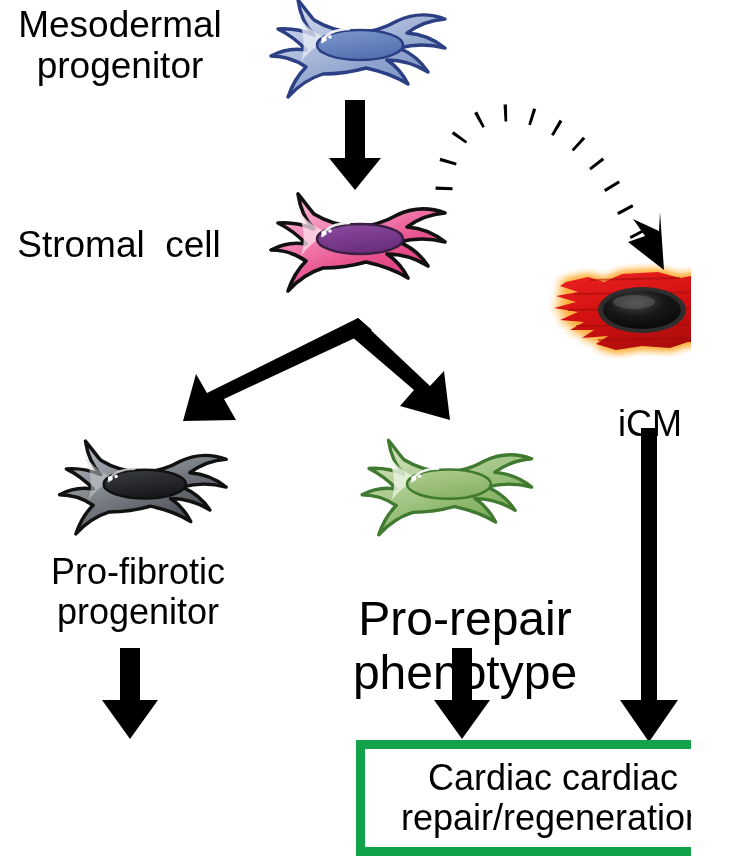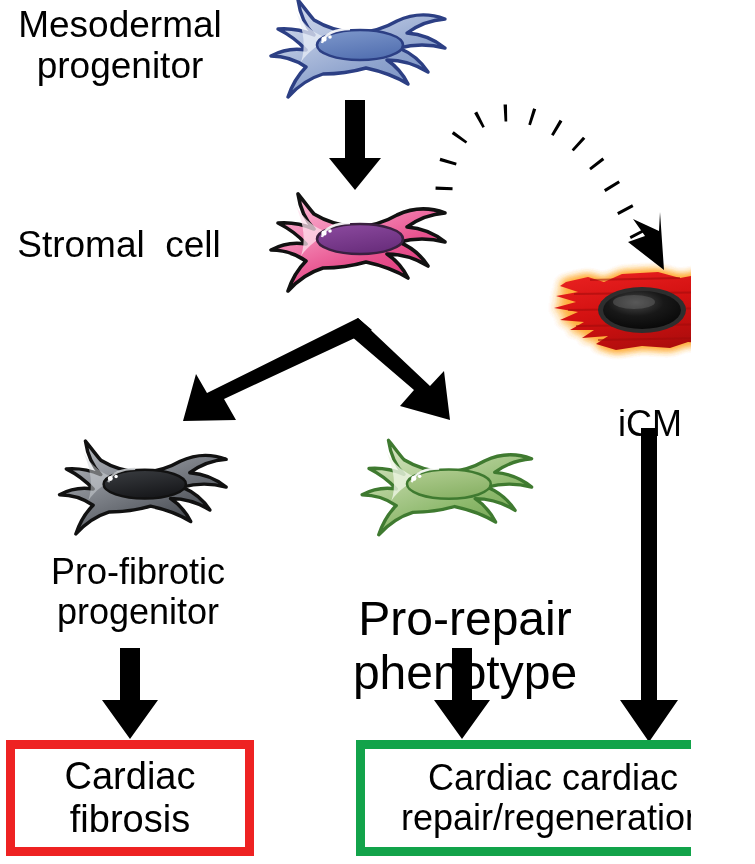--- a/index.html
+++ b/index.html
@@ -310,23 +310,19 @@
 
     <g>
       <path d="M452,648 L472,648 L472,700 L490,700 L462,739 L434,700 L452,700 Z" fill="#000000"></path>
     </g>
 
     <g>
       <path d="M641,428 L657,428 L657,700 L678,700 L649,742 L620,700 L641,700 Z" fill="#000000"></path>
     </g>
   </svg>
 
-  <div class="outcome-box" id="box-fibrosis">
-    <span class="outcome-text">Cardiac
-fibrosis</span>
-  </div>
 
   <div class="outcome-box" id="box-repair">
     <span class="outcome-text">Cardiac cardiac
 repair/regeneration</span>
   </div>
 
 </div>
 
 </body></html>

